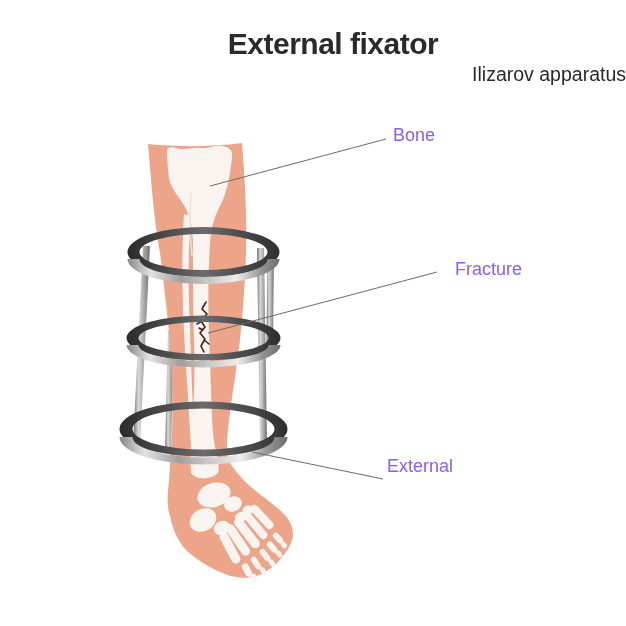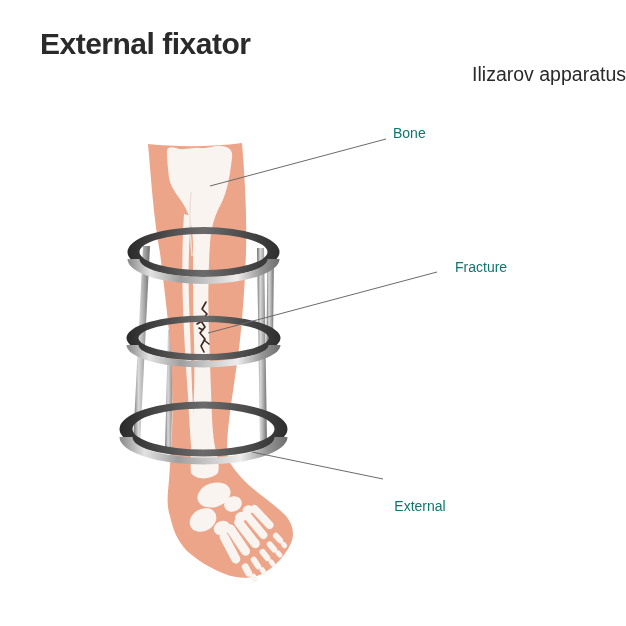--- a/index.html
+++ b/index.html
@@ -18,21 +18,21 @@
     height: 626px;
     background: var(--background);
     font-family: "Liberation Sans", "DejaVu Sans", sans-serif;
     color: var(--text);
     overflow: hidden;
   }
   .title {
     position: absolute;
     top: 27px; left: 0;
     width: 100%;
-    text-align: left;
+    text-align: center;
     font-size: 30px;
     font-weight: bold;
     letter-spacing: -0.5px;
     color: var(--text);
     padding-left: 40px;
   }
   .subtitle {
     position: absolute;
     top: 63px; left: 0;
     width: 100%;
@@ -42,34 +42,34 @@
     color: var(--text);
   }
   .figure-svg {
     position: absolute;
     inset: 0;
     width: 626px;
     height: 626px;
   }
   .lbl {
     position: absolute;
-    font-size: 14px;
-    color: #0f766e;
+    font-size: 18px;
+    color: #8b5cf6;
     white-space: nowrap;
   }
   #lbl-bone { left: 393px; top: 125px; }
   #lbl-fracture { left: 455px; top: 259px; }
   #lbl-ext {
     left: 368px; top: 455px;
     width: 104px;
     text-align: center;
     line-height: 23px;
     white-space: normal;
   }
-  #lbl-ext span { display: block; margin-top: 40px; }
+  #lbl-ext span { display: block; }
 </style>
 </head>
 <body>
 
 <div class="stage">
 
   <div class="title">External fixator</div>
   <div class="subtitle">Ilizarov apparatus</div>
 
   <svg class="figure-svg" viewBox="0 0 626 626">

